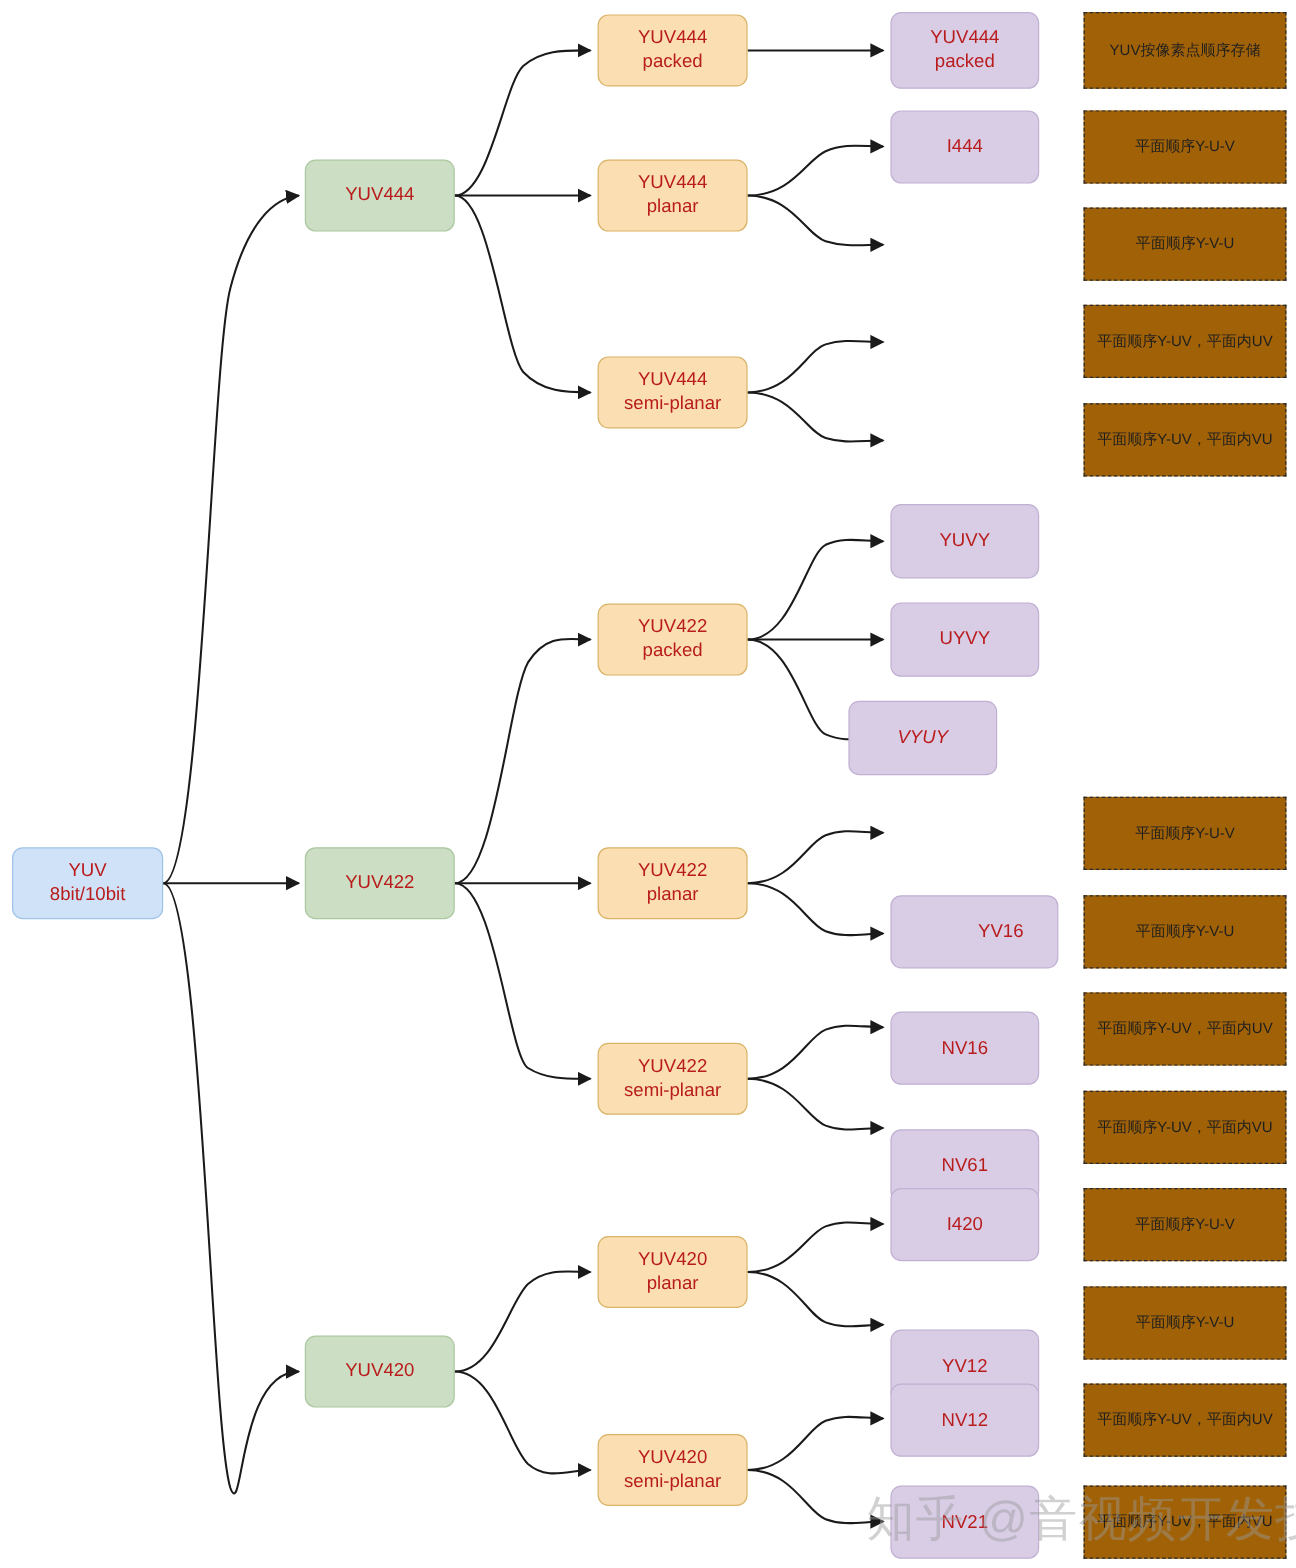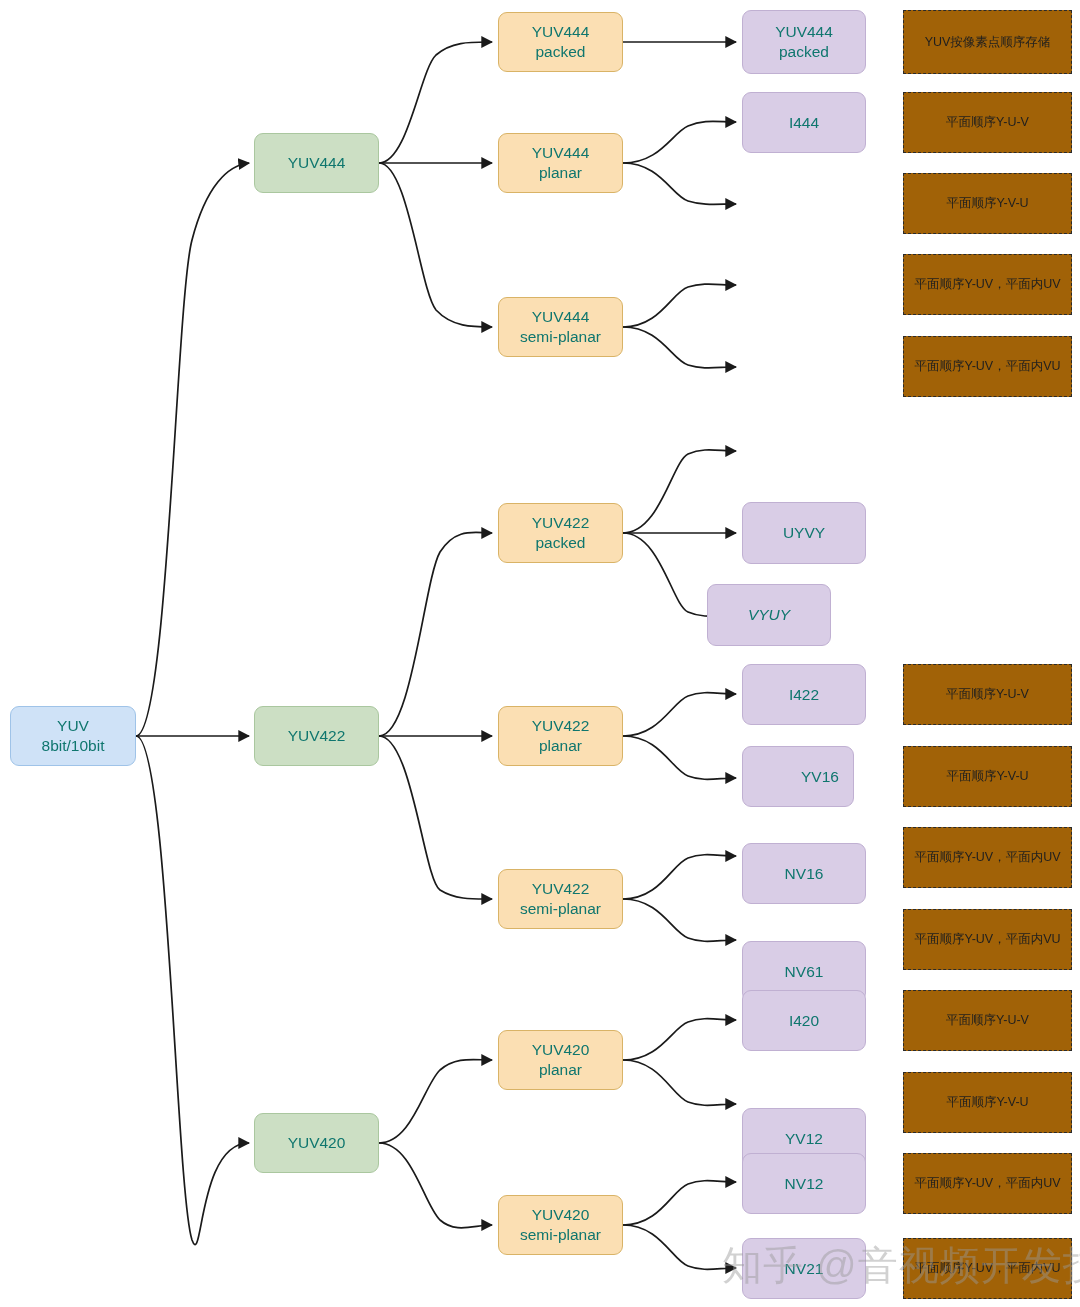--- a/index.html
+++ b/index.html
@@ -1,21 +1,21 @@
 <!DOCTYPE html>
 <html><head>
 <meta charset="utf-8">
 <title>YUV Format Tree</title>
 <style>
   html,body{margin:0;padding:0;background:#ffffff;}
   body{font-family:"Liberation Sans","DejaVu Sans",sans-serif;}
   #canvas{position:relative;width:1080px;height:1307px;background:#ffffff;overflow:hidden;}
   svg.edges{position:absolute;left:0;top:0;width:1080px;height:1307px;pointer-events:none;}
   .node{position:absolute;box-sizing:border-box;display:flex;align-items:center;justify-content:center;
-        text-align:center;border-radius:9px;font-size:15.5px;line-height:1.28;color:#0f766e;}
+        text-align:center;border-radius:9px;font-size:15.5px;line-height:1.28;color:#b91c1c;}
   .node .lbl{white-space:pre-line;}
   .n-root{background:#cfe2f7;border:1.3px solid #9fc3e8;}
   .n-fam{background:#ccdfc4;border:1.3px solid #aac79f;}
   .n-kind{background:#fbdfb3;border:1.3px solid #d9b366;}
   .n-fmt{background:#d9cde6;border:1.3px solid #c0b0d2;}
   .note{position:absolute;box-sizing:border-box;display:flex;align-items:center;justify-content:center;
         text-align:center;border:1.6px dashed #2b2b2b;background:#a16207;
         font-size:12.5px;color:#1f1f1f;padding:0 6px;}
   .watermark{position:absolute;font-size:40px;color:#9a9a9a;opacity:.45;
              white-space:nowrap;letter-spacing:1px;pointer-events:none;}
@@ -122,30 +122,30 @@
 semi-planar</span>
   </div>
 
   <div class="node n-fmt" style="left:742px;top:10px;width:124px;height:64px;">
     <span class="lbl">YUV444
 packed</span>
   </div>
   <div class="node n-fmt" style="left:742px;top:92px;width:124px;height:61px;">
     <span class="lbl">I444</span>
   </div>
+  <div class="node n-fmt" style="left:742px;top:420px;width:124px;height:62px;">
+    <span class="lbl">YUVY</span>
+  </div>
   <div class="node n-fmt" style="left:742px;top:502px;width:124px;height:62px;">
     <span class="lbl">UYVY</span>
   </div>
   <div class="node n-fmt" style="left:707px;top:584px;width:124px;height:62px;font-style:italic;">
     <span class="lbl">VYUY</span>
   </div>
-  <div class="node n-fmt" style="left:742px;top:664px;width:124px;height:61px;">
-    <span class="lbl">I422</span>
-  </div>
-  <div class="node n-fmt" style="left:742px;top:746px;width:112px;height:61px;padding-left:44px;">
+  <div class="node n-fmt" style="left:742px;top:746px;width:140px;height:61px;padding-left:44px;">
     <span class="lbl">YV16</span>
   </div>
   <div class="node n-fmt" style="left:742px;top:827px;width:124px;height:61px;margin-top:16px;">
     <span class="lbl">NV16</span>
   </div>
   <div class="node n-fmt" style="left:742px;top:909px;width:124px;height:61px;margin-top:32px;">
     <span class="lbl">NV61</span>
   </div>
   <div class="node n-fmt" style="left:742px;top:990px;width:124px;height:61px;">
     <span class="lbl">I420</span>

